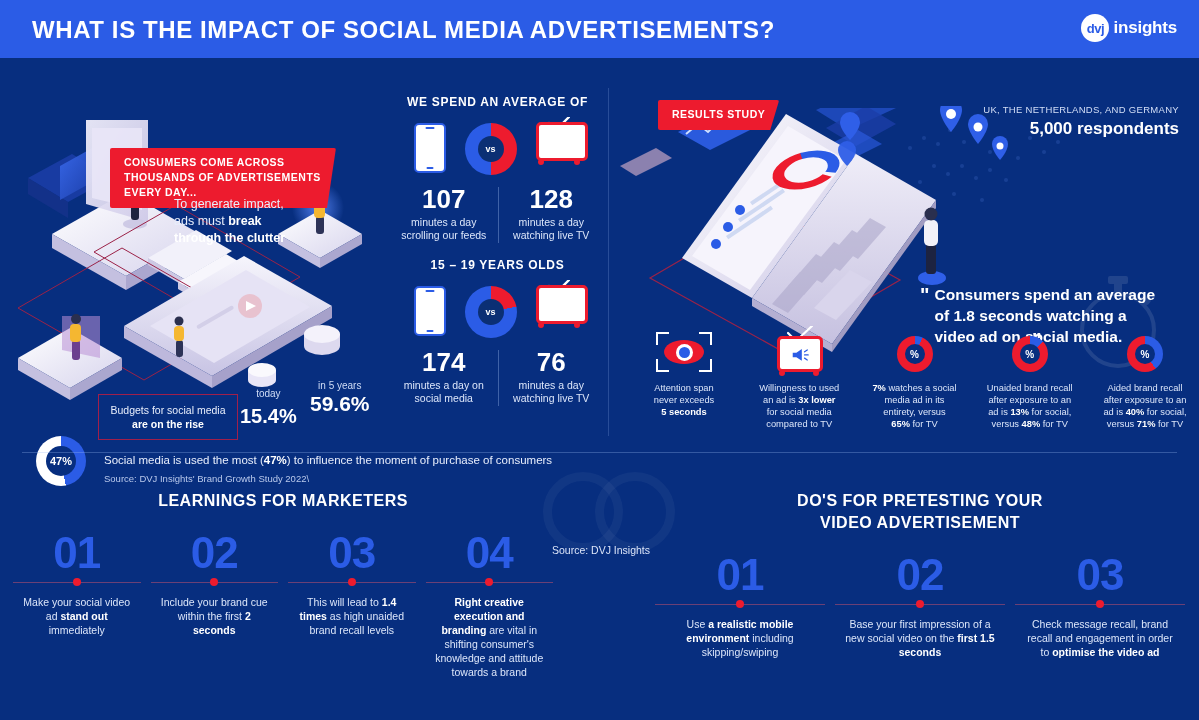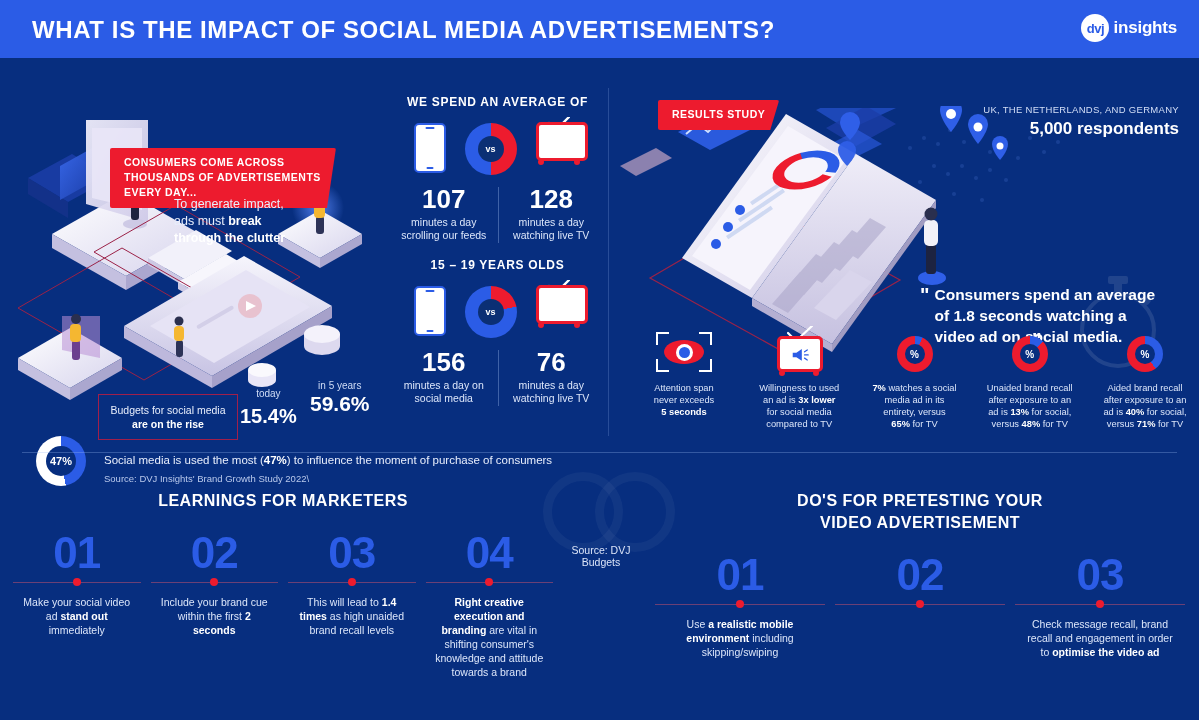--- a/index.html
+++ b/index.html
@@ -418,21 +418,21 @@
             <path d="M1,6 L8,13 L21,0" stroke="#ffffff" stroke-width="2.4" fill="none" stroke-linecap="round"></path>
           </svg>
           <div class="tvbox"></div>
           <div class="tvfoot" style="left:2px;"></div>
           <div class="tvfoot" style="right:2px;"></div>
         </div>
       </div>
       <div class="nums">
         <div class="num-sep"></div>
         <div class="num-col">
-          <div class="num-val">156</div>
+          <div class="num-val">174</div>
           <div class="num-lbl">minutes a day on social media</div>
         </div>
         <div class="num-col">
           <div class="num-val">76</div>
           <div class="num-lbl">minutes a day watching live TV</div>
         </div>
       </div>
     </div>
   </div>
 
@@ -652,21 +652,21 @@
 
     </div>
   </div>
 
   <div class="divider-h"></div>
 
   <div class="watermark">
     <div class="wm-c" style="left:0;top:0;"></div>
     <div class="wm-c" style="left:52px;top:0;"></div>
   </div>
-  <div class="source-center">Source: DVJ Budgets</div>
+  <div class="source-center">Source: DVJ Insights</div>
 
   <div class="bottom">
 
     <div class="sec sec-left">
       <div class="sec-title">LEARNINGS FOR MARKETERS</div>
       <div class="steps">
         <div class="step">
           <div class="step-num">01</div>
           <div class="step-rail-wrap">
             <div class="rail"></div>
@@ -724,20 +724,23 @@
           <div class="step-txt">
             <span>Use </span><b>a realistic mobile environment</b><span> including skipping/swiping</span>
           </div>
         </div>
         <div class="step">
           <div class="step-num">02</div>
           <div class="step-rail-wrap">
             <div class="rail"></div>
             <div class="step-dot"></div>
           </div>
+          <div class="step-txt">
+            <span>Base your first impression of a new social video on the </span><b>first 1.5 seconds</b><span></span>
+          </div>
         </div>
         <div class="step">
           <div class="step-num">03</div>
           <div class="step-rail-wrap">
             <div class="rail"></div>
             <div class="step-dot"></div>
           </div>
           <div class="step-txt">
             <span>Check message recall, brand recall and engagement in order to </span><b>optimise the video ad</b><span></span>
           </div>

